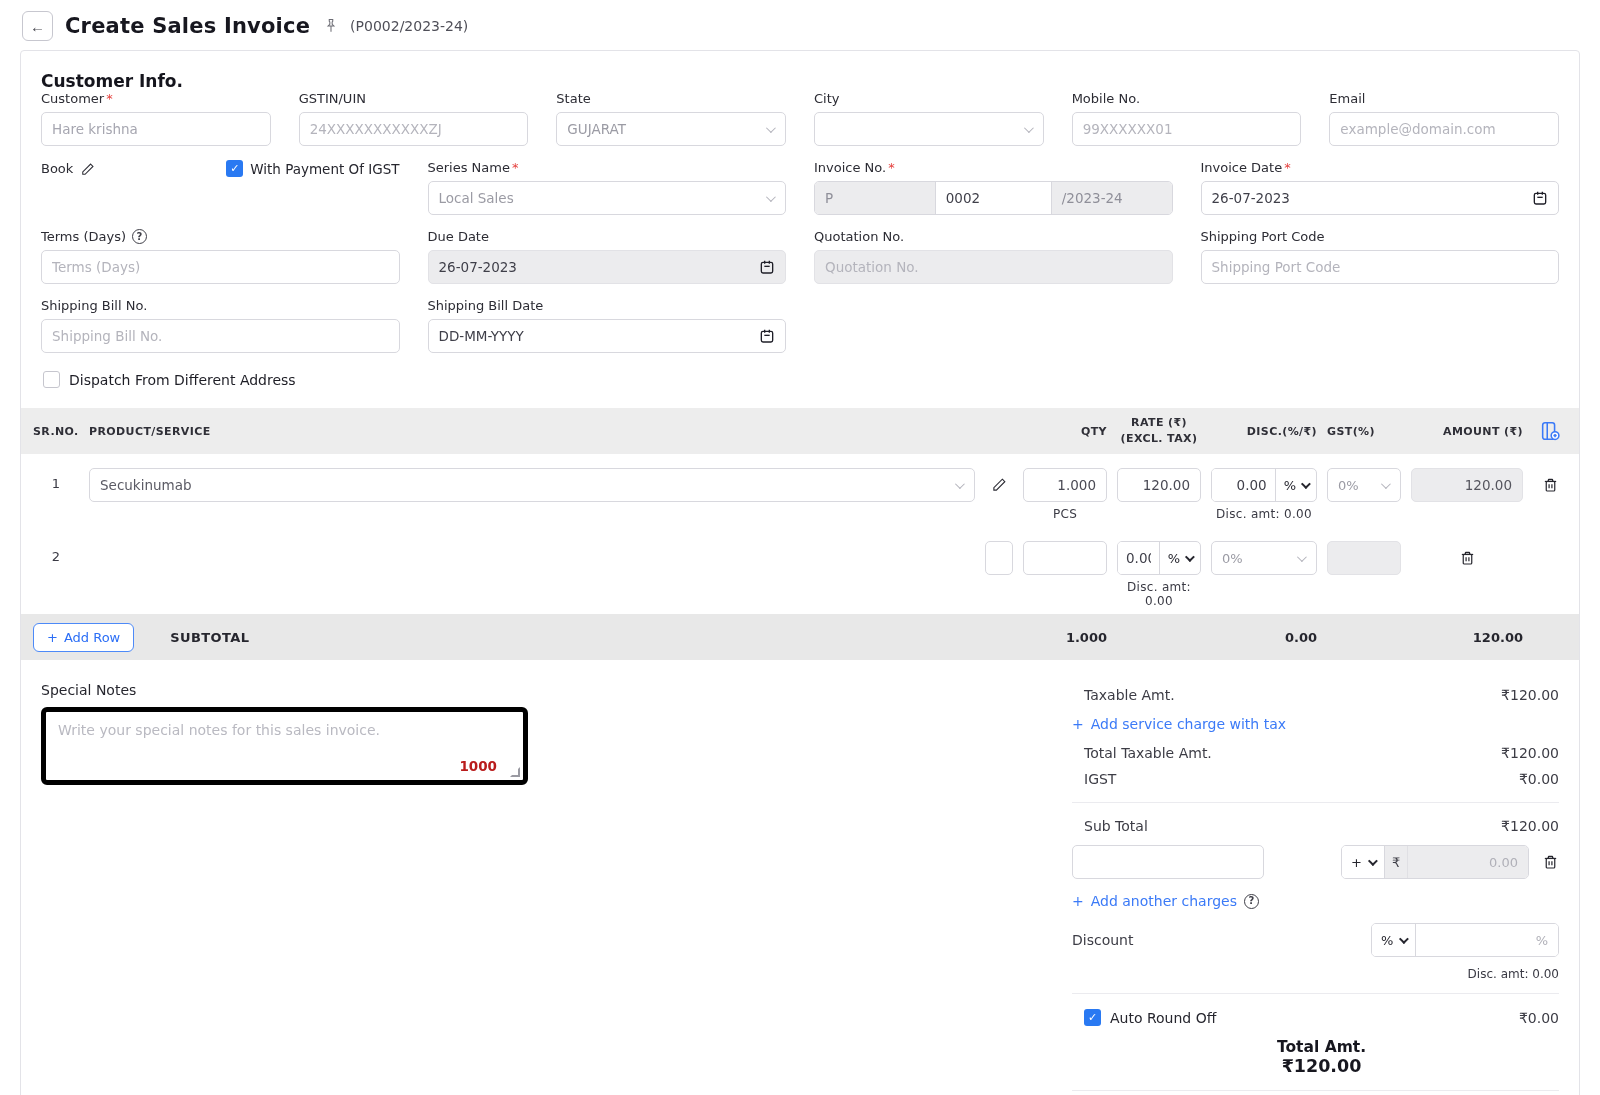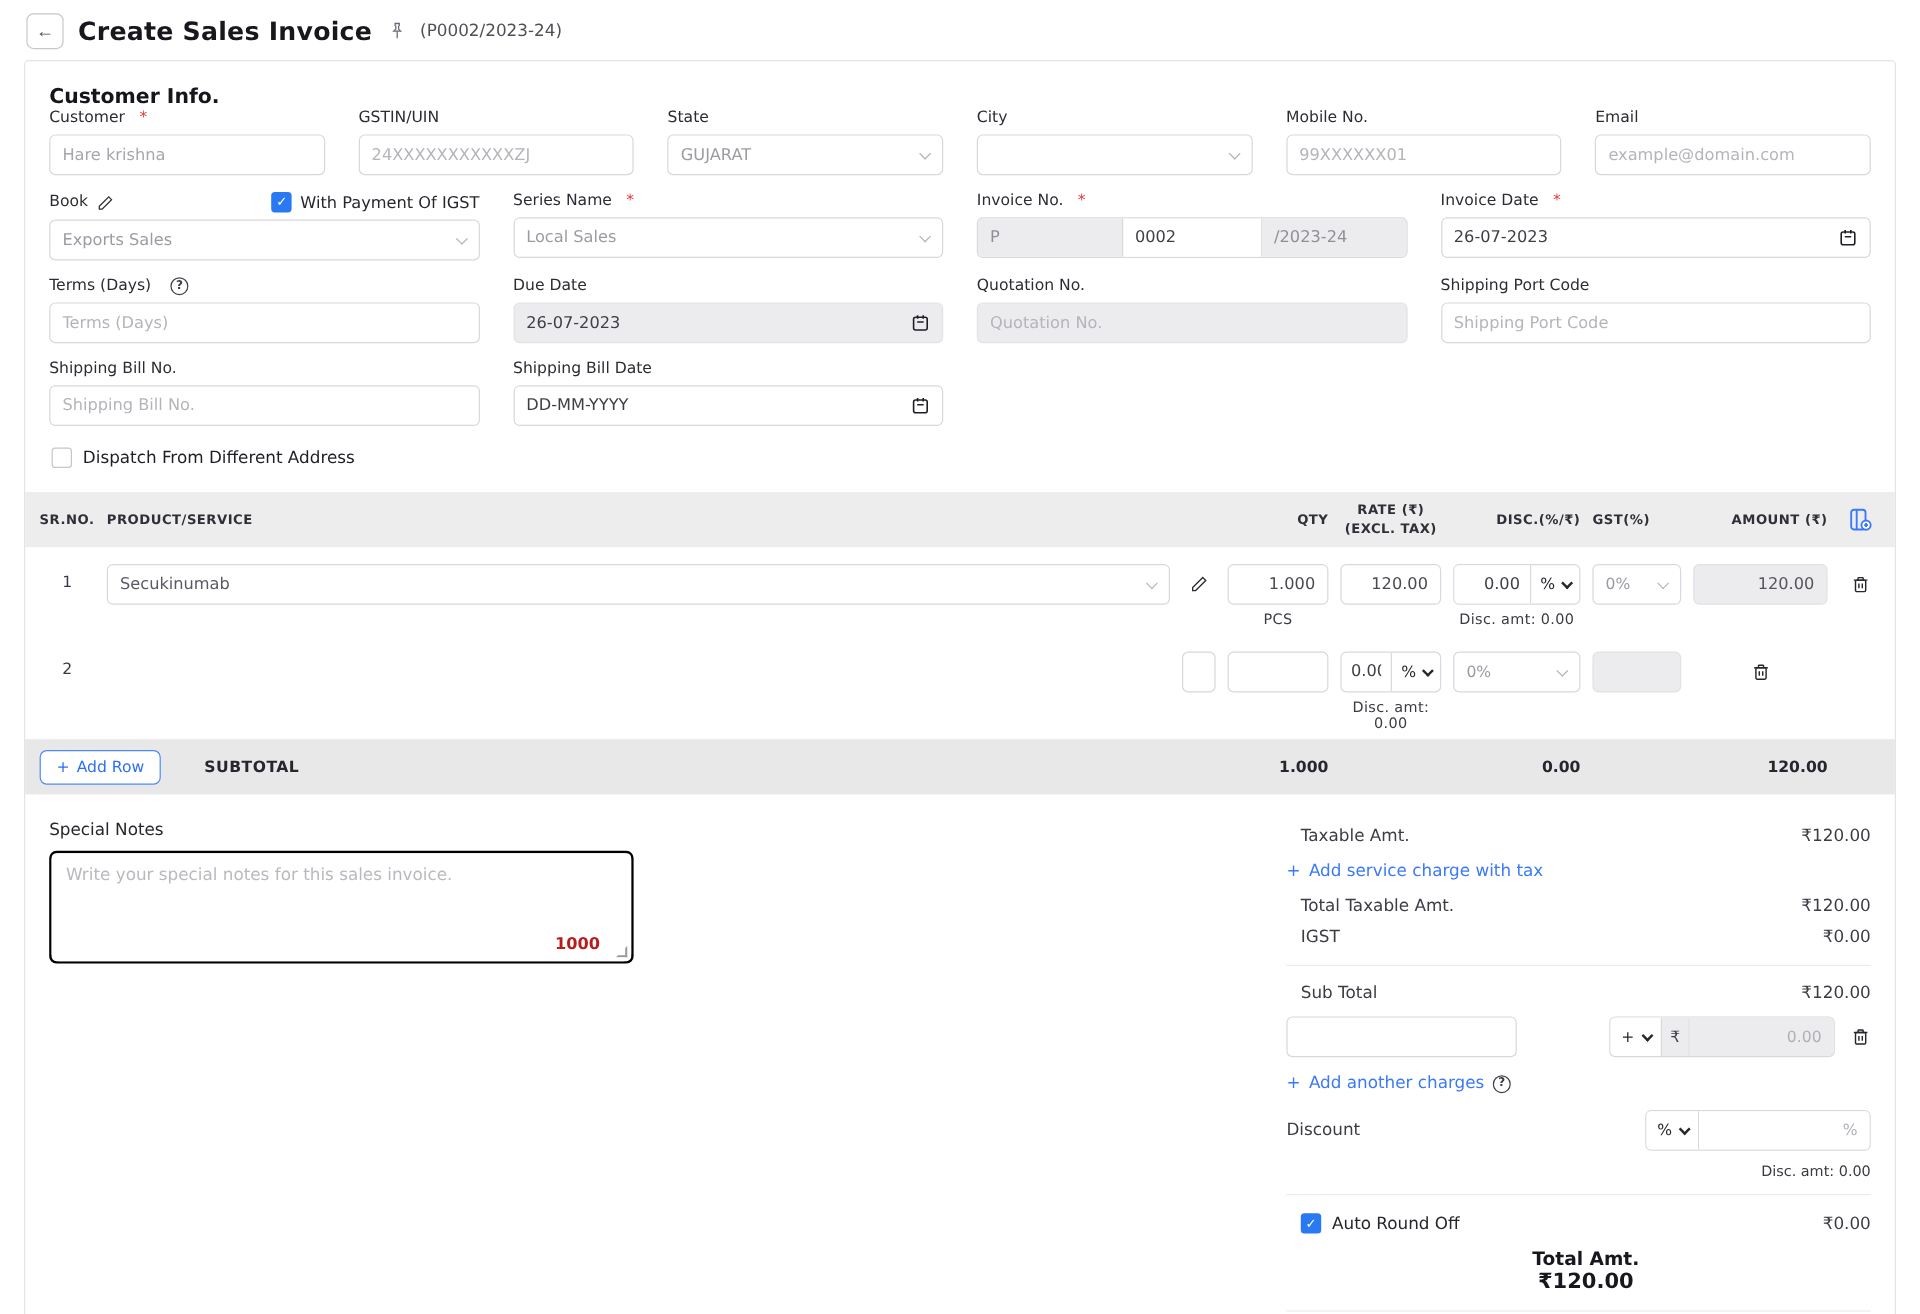--- a/index.html
+++ b/index.html
@@ -16,21 +16,21 @@
   .ref { font-size:14px; color:#4f4f58; }
 
   
   .card { margin:0 20px; border:1px solid #e3e3e8; border-radius:4px; background:#fff; flex:0 0 auto; }
   .section { padding:20px 20px 6px 20px; }
   .sec-title { font-size:17px; font-weight:700; color:#15151d; }
 
   .grid6 { display:grid; grid-template-columns:repeat(6,1fr); column-gap:28px; margin-bottom:14px; }
   .grid4 { display:grid; grid-template-columns:repeat(4,1fr); column-gap:28px; margin-bottom:14px; }
 
-  .lbl { font-size:13px; color:#2c2c34; margin-bottom:6px; display:flex; align-items:center; gap:16px; }
+  .lbl { font-size:13px; color:#2c2c34; margin-bottom:6px; display:flex; align-items:center; gap:6px; }
   .req { color:#e5413e; margin-left:-4px; font-size:13px; }
   .inp { width:100%; height:34px; border:1px solid #d8d8de; border-radius:5px; background:#fff;
     padding:0 10px; font-size:13.5px; color:#4a4a54; font-family:inherit; outline:none; display:flex; align-items:center; }
   input.inp::placeholder { color:#b4b4bc; }
   .muted-val { color:#a6a6b0; }
   .disabled { background:#ececee !important; border-color:#e2e2e6 !important; color:#9b9ba4; }
   .wrap { justify-content:space-between; gap:8px; }
   .wrap .val { flex:1; font-size:13.5px; color:#3f3f49; white-space:nowrap; overflow:hidden; }
   .cal { color:#1f1f28; display:grid; place-items:center; }
 
@@ -86,21 +86,21 @@
   .addrow-cell { grid-column:1 / span 3; display:flex; align-items:center; gap:36px; }
   .addrow-btn { display:flex; align-items:center; gap:6px; background:#fff; border:1px solid #4d8af8; color:#2b6ef6;
     border-radius:6px; padding:6px 13px; font-size:13px; cursor:pointer; font-family:inherit; }
   .subtotal-lbl { font-weight:700; color:#26262e; letter-spacing:.4px; }
   .sub-num { font-weight:700; color:#26262e; }
 
   
   .bottom { display:flex; padding:22px 20px 8px 20px; }
   .notes { width:487px; }
   .notes-lbl { font-size:14px; color:#26262e; margin-bottom:9px; }
-  .notes-box { position:relative; width:487px; height:94px; border:2px solid #000000; border-radius:6px; }
+  .notes-box { position:relative; width:487px; height:78px; border:5px solid #000000; border-radius:6px; }
   .notes-box textarea { width:100%; height:100%; border:none; outline:none; resize:none; border-radius:6px;
     padding:10px 12px; font-size:14px; font-family:inherit; color:#3f3f49; }
   .notes-box textarea::placeholder { color:#b9b9c1; }
   .notes-counter { position:absolute; right:26px; bottom:6px; color:#b91c1c; font-weight:700; font-size:13.5px; }
   .resizer { position:absolute; right:2px; bottom:2px; width:10px; height:10px;
     border-right:2px solid #9a9aa2; border-bottom:2px solid #9a9aa2; transform:translate(-1px,-1px) ; clip-path:polygon(100% 0,100% 100%,0 100%); }
 
   .totals { width:487px; margin-left:auto; }
   .trow { display:flex; justify-content:space-between; align-items:center; padding:5px 0; font-size:14px; color:#3c3c45;margin-left:12px; }
   .trow .tv { color:#3c3c45; }
@@ -203,24 +203,20 @@
                   <path d="M16.5 3.5l4 4L7 21H3v-4L16.5 3.5z"></path>
                 </svg>
             </span>
             <span class="igst-chk">
               <span class="cb checked">
                   <span>✓</span>
                 </span>
               <span>With Payment Of IGST</span>
             </span>
           </div>
-          <div class="sel">
-            <span class="sel-val">Exports Sales</span>
-            <span class="chev"></span>
-          </div>
         </div>
         <div>
           <div class="lbl">
               <span>Series Name</span>
               <span class="req">*</span>
             </div>
           <div class="sel">
             <span class="sel-val">Local Sales</span>
             <span class="chev"></span>
           </div>

